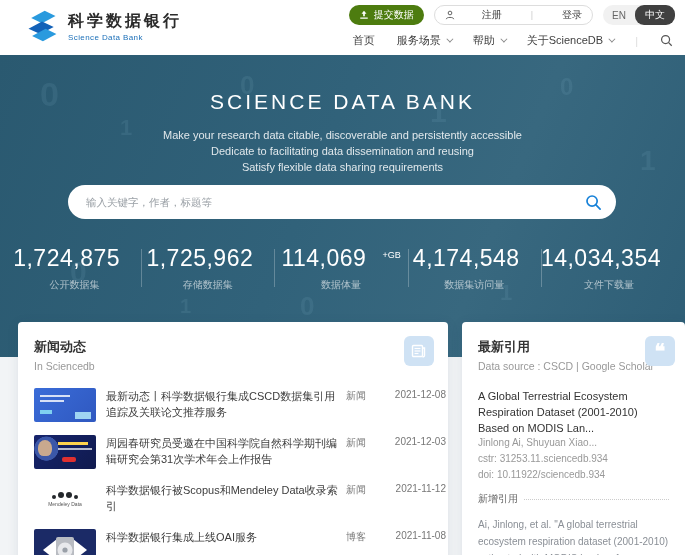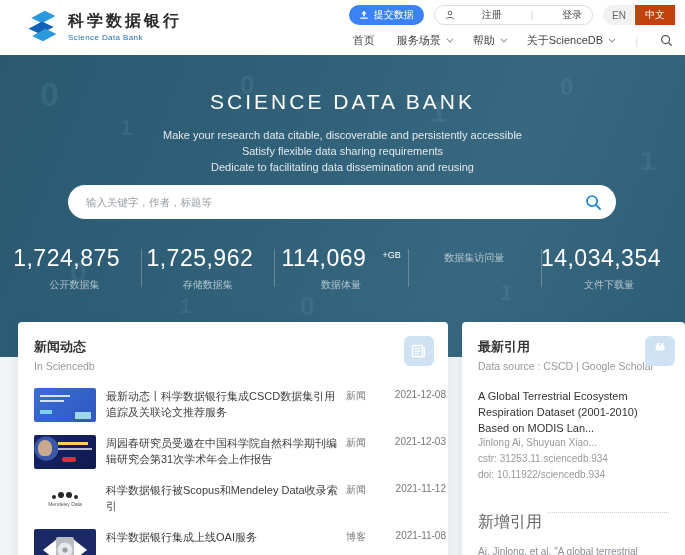--- a/index.html
+++ b/index.html
@@ -8,26 +8,26 @@
   .page { position:relative; width:685px; height:412px; }
 
   
   .header { position:absolute; top:0; left:0; width:685px; height:55px; background:#fff; z-index:3; }
   .logo-wrap { position:absolute; left:24px; top:8px; display:flex; align-items:center; gap:8px; }
   .logo-text .cn { font-size:16px; font-weight:bold; color:#2b2b2b; letter-spacing:3px; }
   .logo-text .en { font-size:8px; color:#1b6fb8; margin-top:1px; letter-spacing:.4px; }
 
   .top-actions { position:absolute; top:5px; right:10px; display:flex; align-items:center; gap:10px; }
   .pill { display:flex; align-items:center; gap:5px; height:20px; border-radius:10px; font-size:10px; padding:0 10px; cursor:pointer; }
-  .pill.dark { background:#3b82f6; color:#fff; }
+  .pill.dark { background:#4d7c0f; color:#fff; }
   .pill.outline { border:1px solid #ddd; color:#444; background:#fff;gap:27px; }
   .pill .sep { color:#ccc; margin:0 2px; font-size:9px; }
   .lang { display:flex; align-items:center; background:#f1f1f1; border-radius:10px; height:20px; }
   .lang .en { font-size:10px; color:#666; padding:0 9px; cursor:pointer; }
-  .lang .zh { font-size:10px; color:#fff; background:#c2410c; border-radius:0; height:20px; line-height:20px; padding:0 10px; cursor:pointer; }
+  .lang .zh { font-size:10px; color:#fff; background:#404040; border-radius:9px; height:20px; line-height:20px; padding:0 10px; cursor:pointer; }
 
   .nav { position:absolute; bottom:7px; right:12px; display:flex; align-items:center; gap:22px; font-size:11px; color:#3f3f3f; }
   .nav-item { display:flex; align-items:center; gap:5px; cursor:pointer; }
   .chev { width:5px; height:5px; border-right:1px solid #888; border-bottom:1px solid #888; transform:rotate(45deg) translateY(-2px); }
   .nav .divider { color:#ddd; font-size:11px; }
 
   
   .hero { position:absolute; top:55px; left:0; width:685px; height:302px;
     background:linear-gradient(112deg,#2a5970 0%, #31627a 45%, #38687f 70%, #2e5e76 100%); overflow:hidden; z-index:1; }
   .hero .digit { position:absolute; color:rgba(160,210,230,0.10); font-weight:bold; user-select:none; }
@@ -82,21 +82,21 @@
   .news-tag { width:30px; font-size:10px; color:#777; margin-left:8px; margin-top:1px; }
   .news-date { width:66px; font-size:10px; color:#777; text-align:right; margin-left:4px; margin-top:1px; }
 
   .cite-card { flex:1; padding:16px; }
   .cite-card .corner-icon { right:10px; color:#fff; font-size:20px; font-weight:bold; font-family:"Liberation Serif","DejaVu Serif",serif; }
   .cite-card .corner-icon::after { content:""; position:absolute; left:6px; bottom:-4px; border:4px solid transparent; border-top-color:#cfe2f4; }
   .cite-title { margin-top:16px; font-size:11px; color:#333; line-height:16px; font-weight:500; cursor:pointer; }
   .cite-authors { margin-top:1px; font-size:10px; color:#999; }
   .cite-id { margin-top:5px; font-size:10px; color:#999; }
   .newcite-row { margin-top:12px; display:flex; align-items:center; gap:6px; }
-  .newcite-label { font-size:16px; color:#666; flex:none;margin-top:20px; }
+  .newcite-label { font-size:10px; color:#666; flex:none; }
   .dotline { flex:1; border-top:1px dotted #ccc; height:0; }
   .cite-text { margin-top:10px; font-size:10px; color:#8a8f96; line-height:17px; }
 
   svg { display:block; }
 </style>
 </head>
 <body>
 
 <div class="page">
 
@@ -176,22 +176,22 @@
     <span class="digit" style="left:560px;top:18px;font-size:24px;">0</span>
     <span class="digit" style="left:640px;top:90px;font-size:28px;">1</span>
     <span class="digit" style="left:70px;top:200px;font-size:30px;">0</span>
     <span class="digit" style="left:300px;top:236px;font-size:26px;">0</span>
     <span class="digit" style="left:500px;top:225px;font-size:22px;">1</span>
     <span class="digit" style="left:180px;top:240px;font-size:20px;">1</span>
 
     <div class="hero-title">SCIENCE DATA BANK</div>
     <div class="hero-sub">
       <div>Make your research data citable, discoverable and persistently accessible</div>
+      <div>Dedicate to facilitating data dissemination and reusing</div>
       <div>Satisfy flexible data sharing requirements</div>
-      <div>Dedicate to facilitating data dissemination and reusing</div>
     </div>
 
     <div class="searchbar">
       <input type="text" placeholder="输入关键字，作者，标题等" style="">
       <span>
         <svg width="17" height="17" viewBox="0 0 18 18">
             <circle cx="7.5" cy="7.5" r="5.4" fill="none" stroke="#1681d8" stroke-width="1.8"></circle>
             <line x1="11.6" y1="11.6" x2="16" y2="16" stroke="#1681d8" stroke-width="1.8" stroke-linecap="round"></line>
           </svg>
       </span>
@@ -204,20 +204,21 @@
       </div>
       <div class="stat">
         <div class="num"><span>1,725,962</span><sup></sup></div>
         <div class="lbl">存储数据集</div>
       </div>
       <div class="stat">
         <div class="num"><span>114,069</span><sup>+GB</sup></div>
         <div class="lbl">数据体量</div>
       </div>
       <div class="stat">
+        <div class="num"><span>4,174,548</span><sup></sup></div>
         <div class="lbl">数据集访问量</div>
       </div>
       <div class="stat">
         <div class="num"><span>14,034,354</span><sup></sup></div>
         <div class="lbl">文件下载量</div>
       </div>
     </div>
   </div>
 
   <div class="cards">

